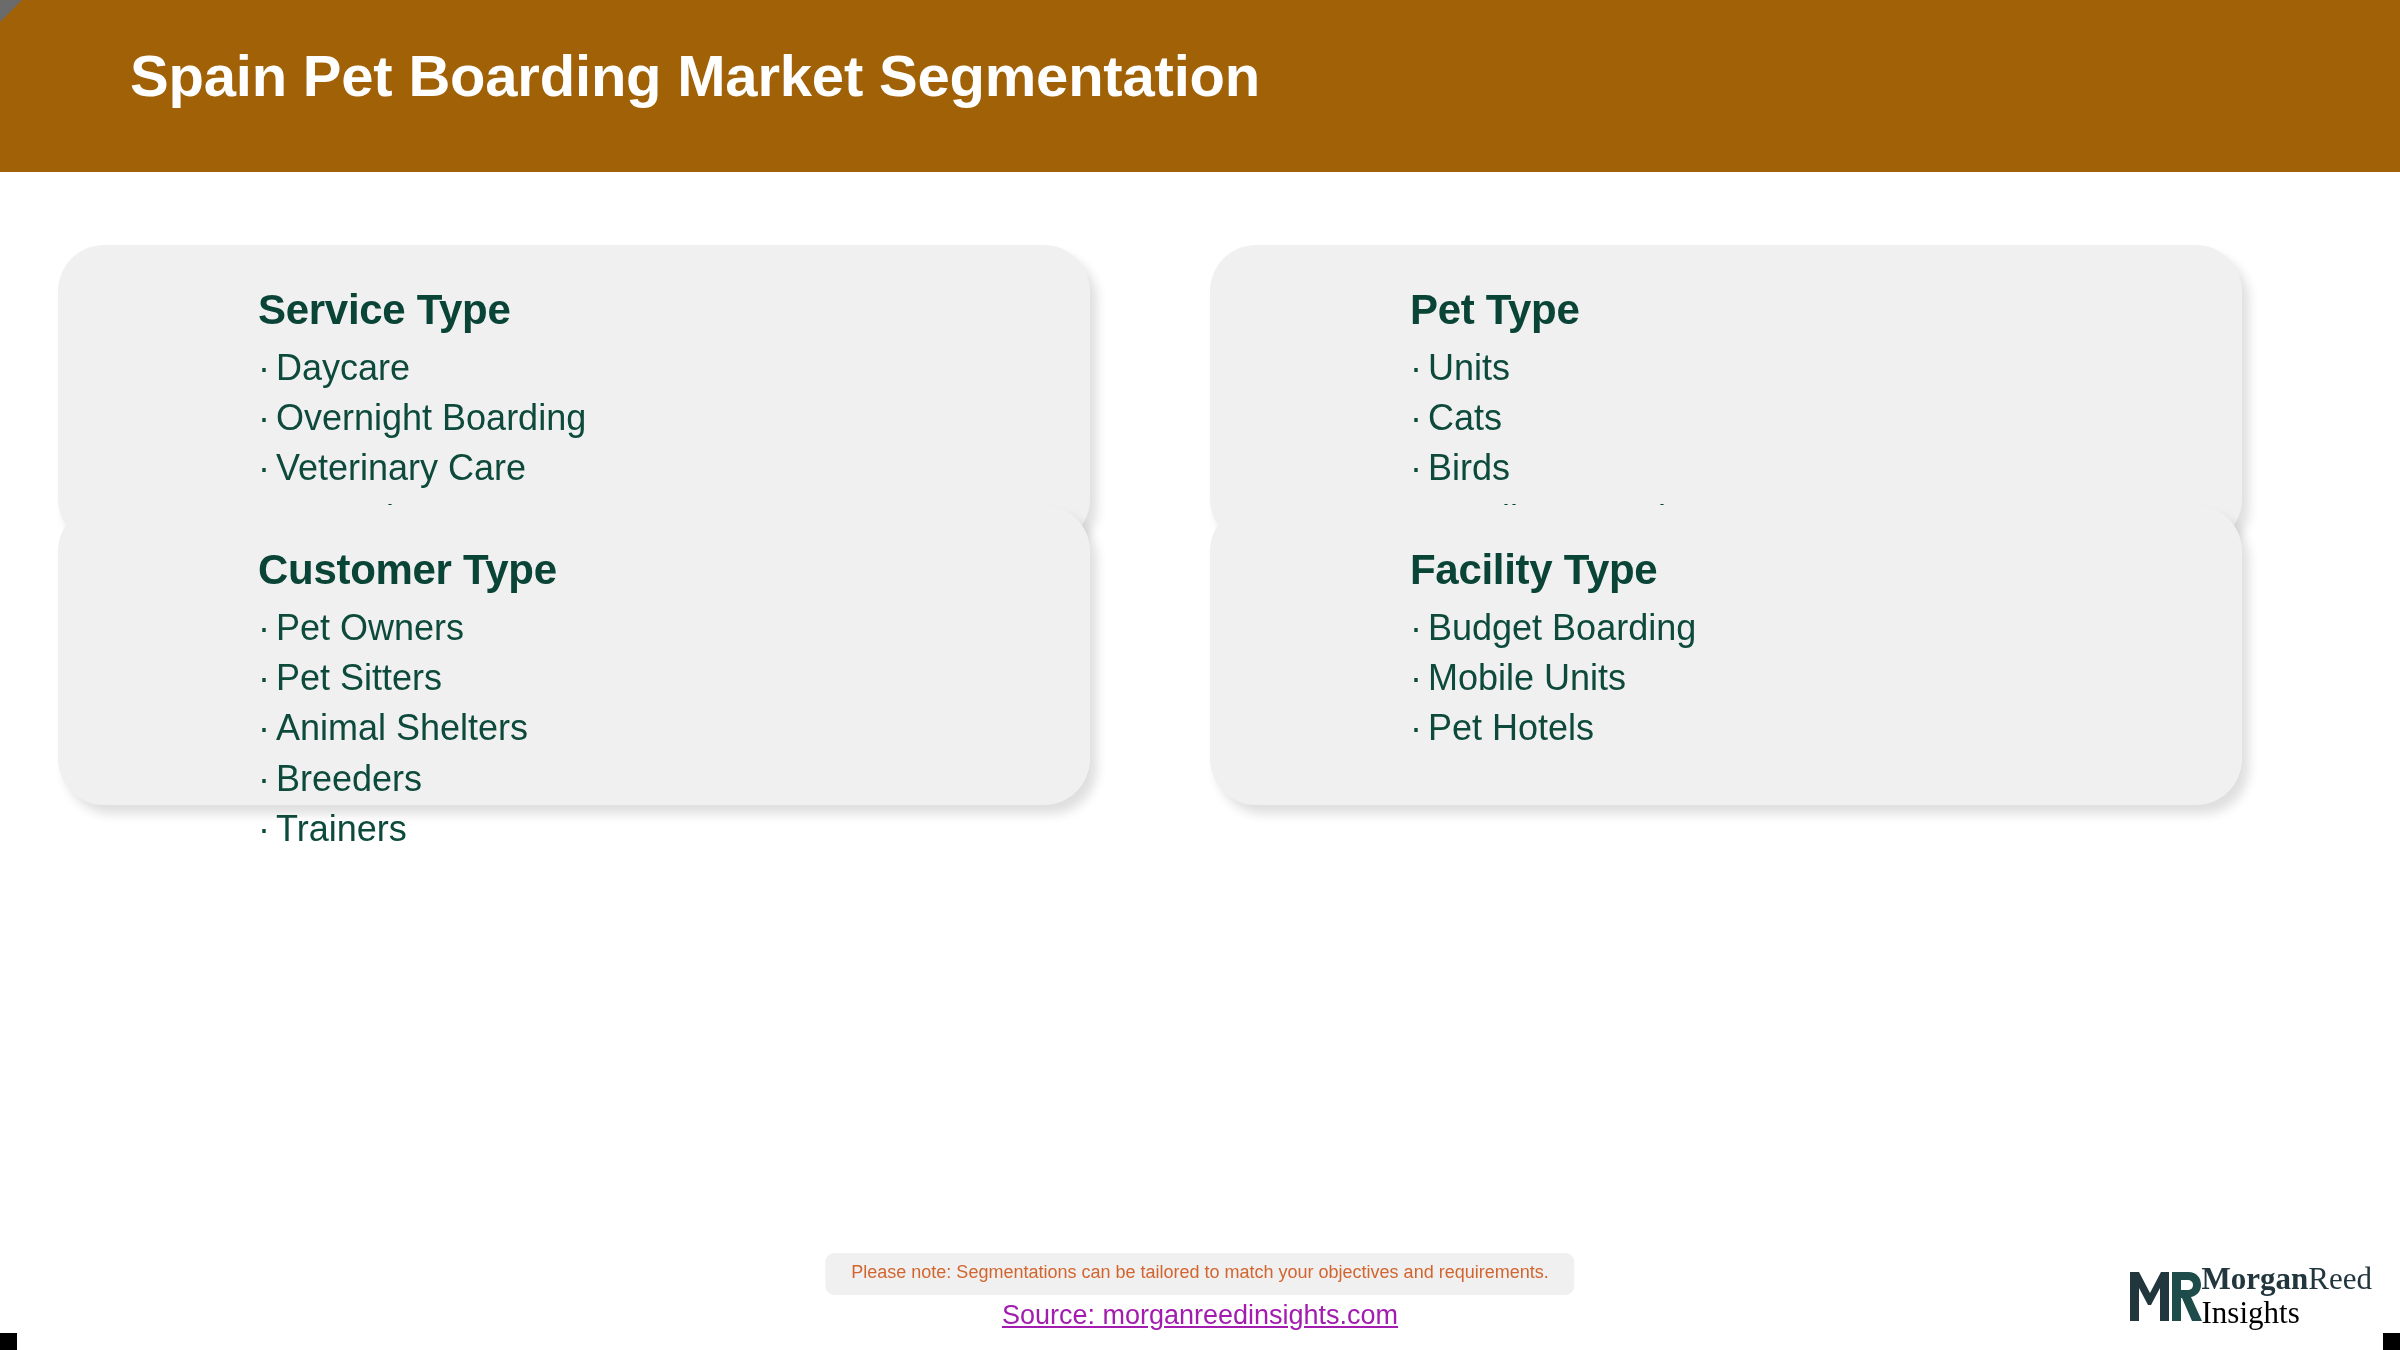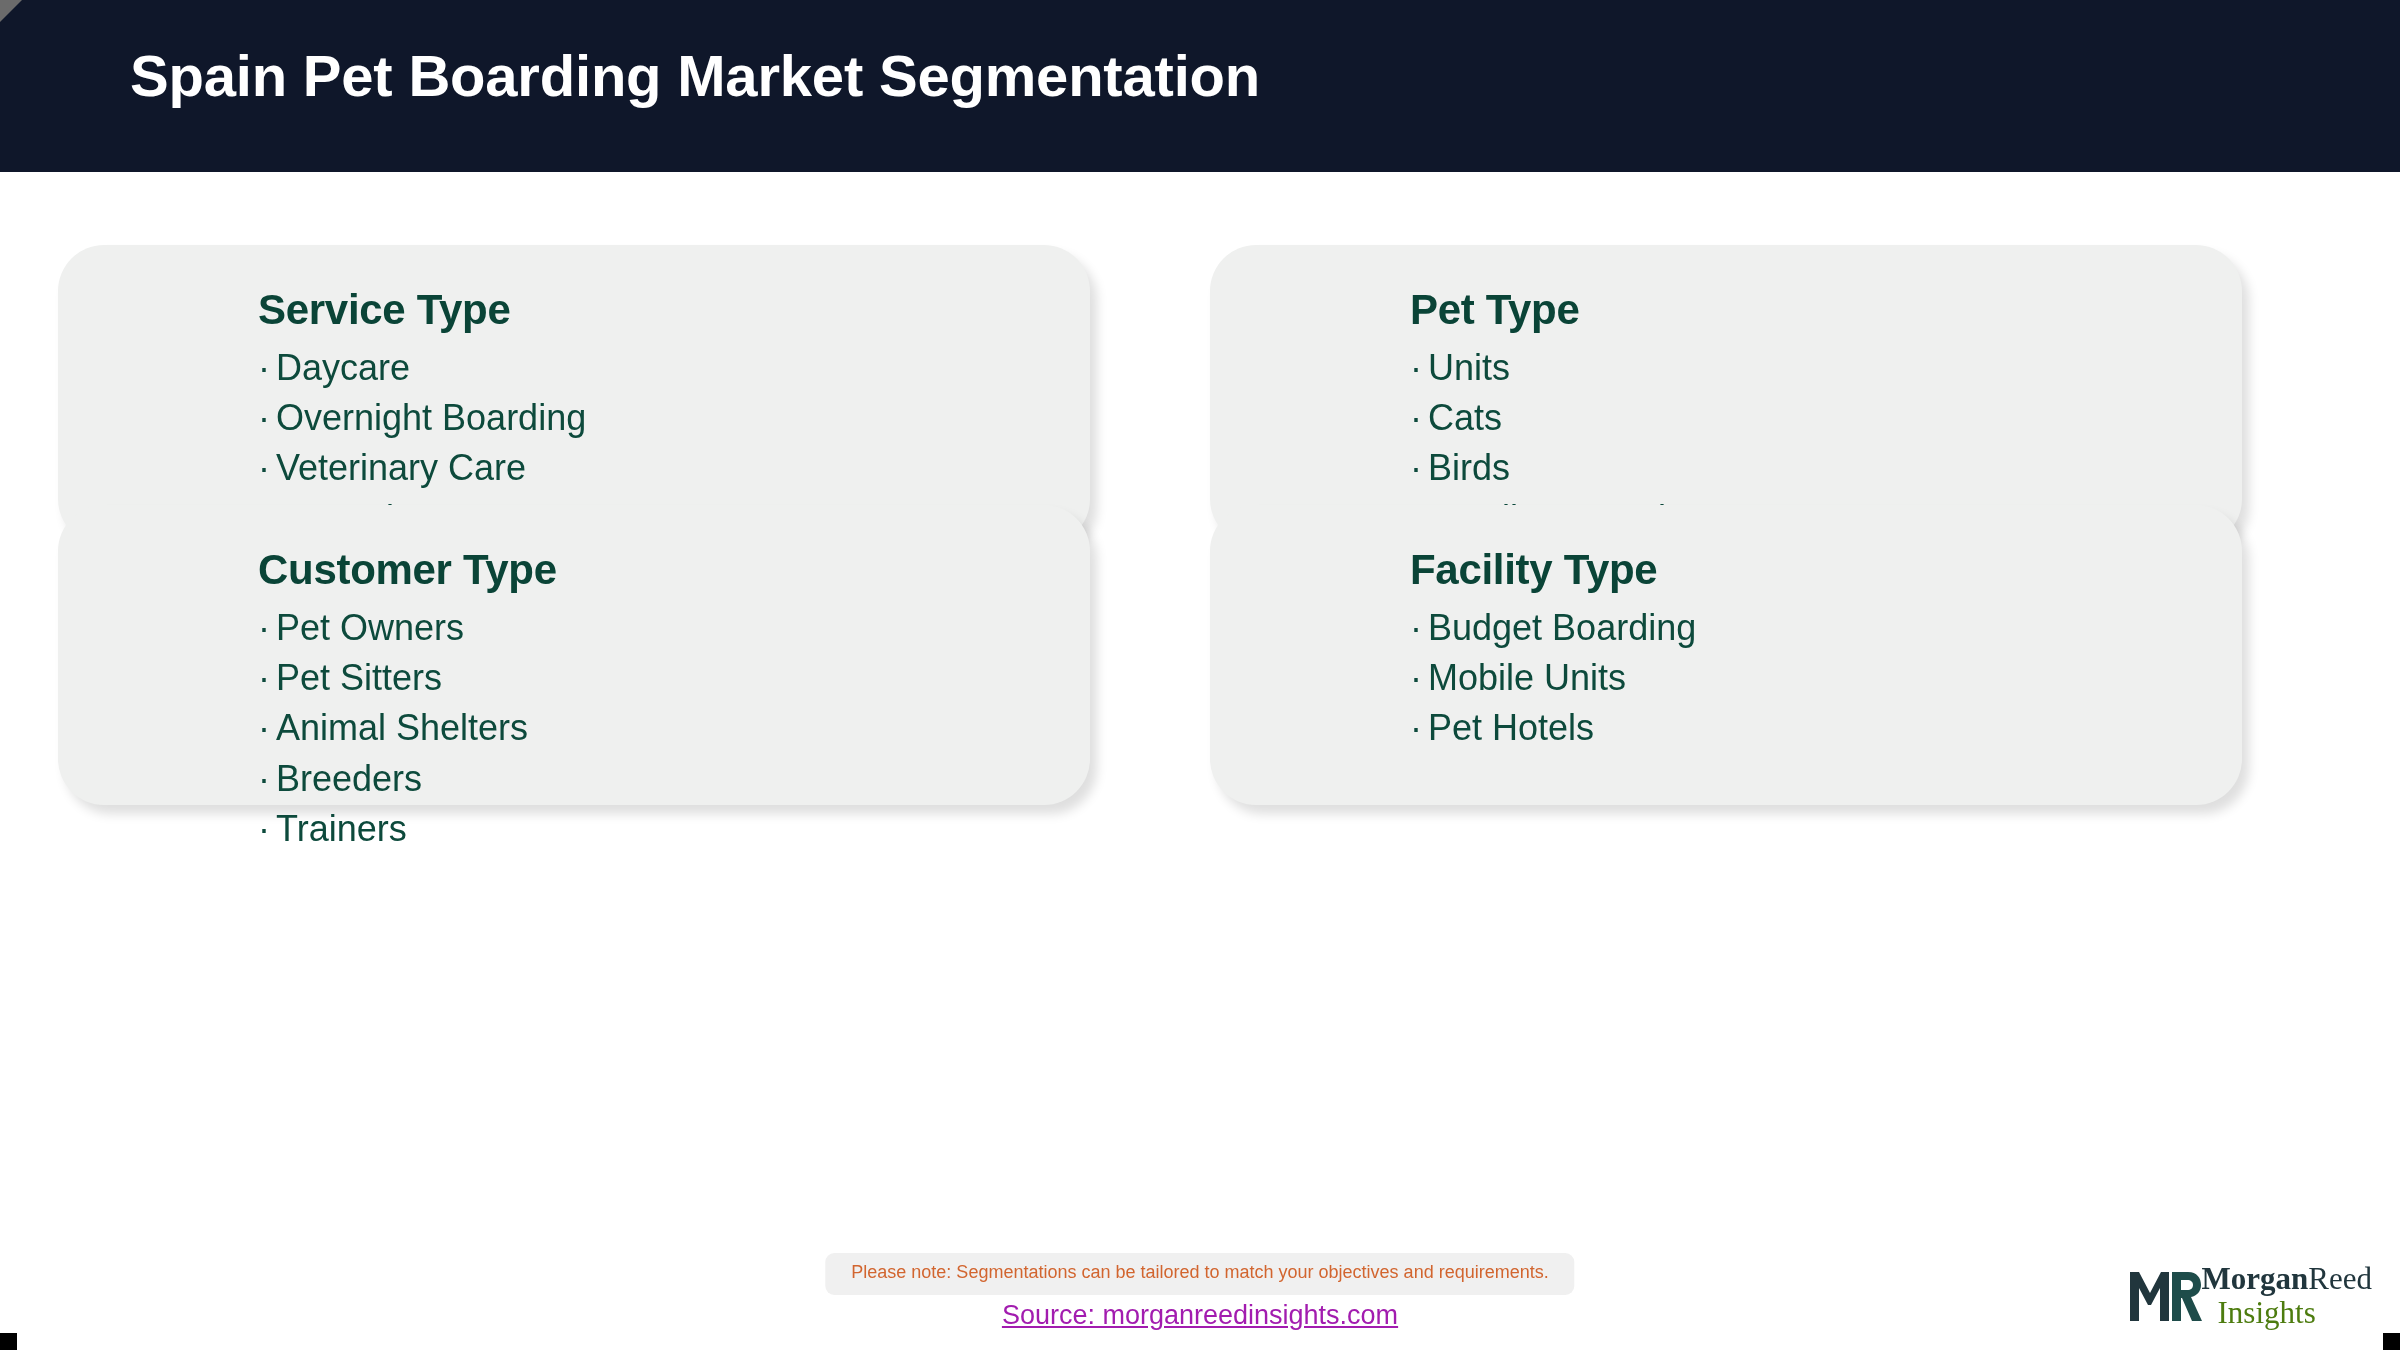--- a/index.html
+++ b/index.html
@@ -39,21 +39,21 @@
     background: #000000;
     z-index: 30;
   }
 
   
   .header-band {
     position: absolute;
     top: 0; left: 0;
     width: 2400px;
     height: 172px;
-    background: #0f172a;
+    background: #a16207;
   }
   .header-title {
     position: absolute;
     left: 130px;
     top: 43px;
     font-size: 58px;
     font-weight: 700;
     color: #ffffff;
     letter-spacing: -0.2px;
     line-height: 1.15;
@@ -165,24 +165,23 @@
     font-size: 31px;
     color: #21363d;
     white-space: nowrap;
   }
   .logo-line1 .lw-bold { font-weight: 700; }
   .logo-line1 .lw-reg  { font-weight: 400; }
   .logo-line2 {
     font-family: "Liberation Serif", serif;
     font-size: 31px;
     font-weight: 400;
-    color: #4d7c0f;
+    color: #000000;
     margin-top: 3px;
     white-space: nowrap;
-    margin-left: 16px;
   }
 </style>
 </head>
 <body>
 
 <div class="corner-notch-tl"></div>
 <div class="corner-sq-bl"></div>
 <div class="corner-sq-br"></div>
 
 <div class="header-band">

